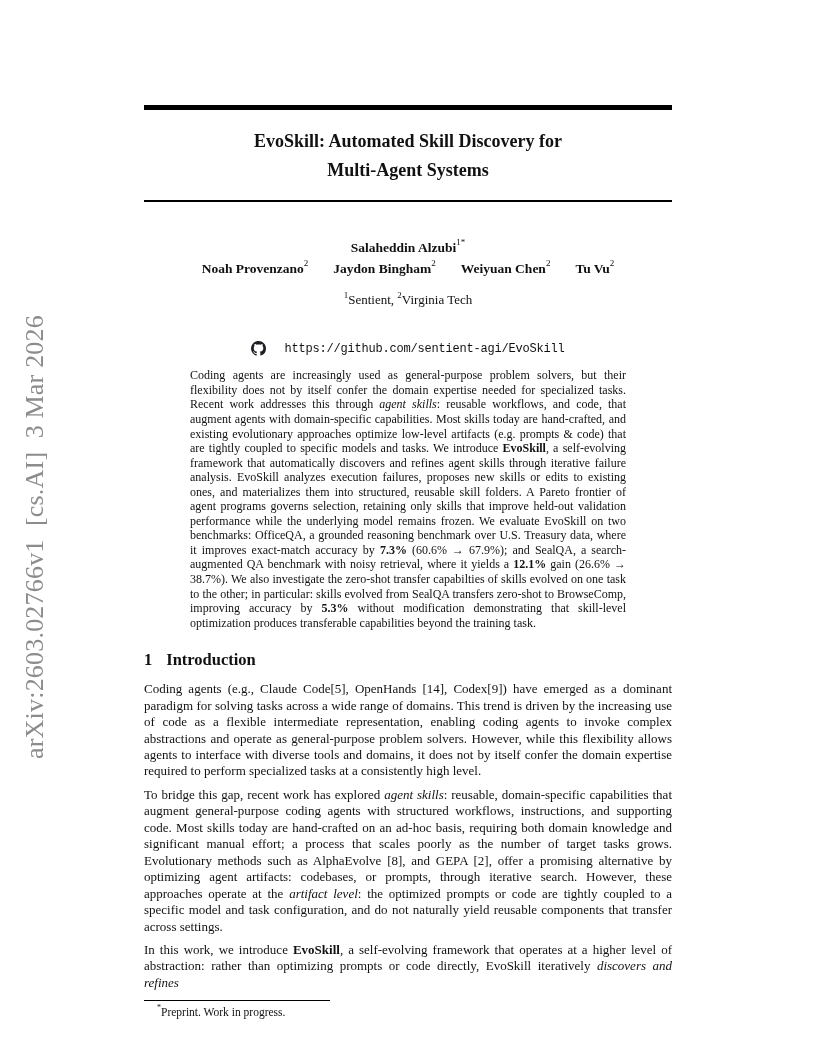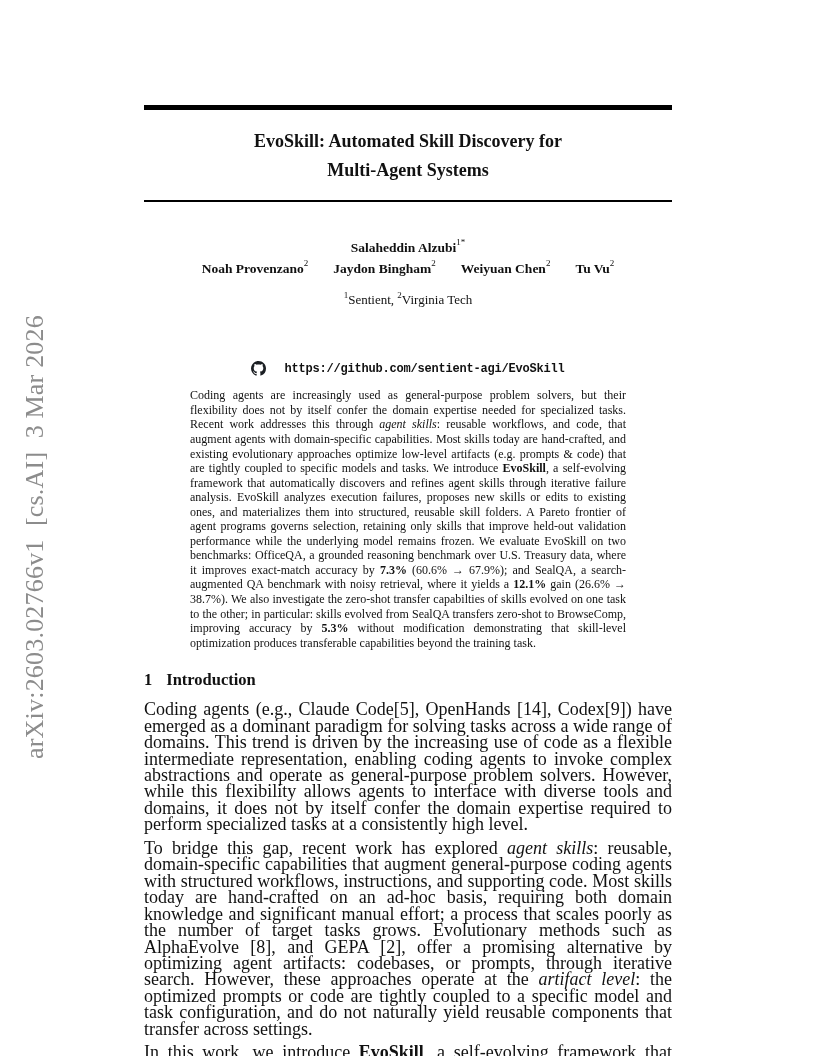--- a/index.html
+++ b/index.html
@@ -44,22 +44,22 @@
   .author-row {
     display: flex; justify-content: center; gap: 25px;
     font-weight: bold; margin-top: 3px;
   }
   .authors sup, .affiliation sup, .github-row sup {
     font-size: 9px; position: relative; top: -1px; font-weight: normal;
   }
   .affiliation { text-align: center; font-weight: normal; font-size: 13px; margin-top: 15px; }
 
   .github-row {
-    margin-top: 53px;
-    display: flex; justify-content: center; align-items: center; gap: 18px; font-weight: bold;
+    margin-top: 33px;
+    display: flex; justify-content: center; align-items: center; gap: 18px;
   }
   .github-icon svg { display: block; }
   .github-url {
     font-family: "Liberation Mono", monospace;
     font-size: 12px;
     color: #111111;
     text-decoration: none;
     letter-spacing: -0.2px;
   }
 
@@ -77,21 +77,21 @@
   }
 
   .section-heading {
     margin-top: 20px;
     font-size: 16.5px;
     font-weight: bold;
   }
   .section-heading .sec-num { margin-right: 14px; }
 
   .par {
-    font-size: 18px;
+    font-size: 13px;
     line-height: 16.45px;
     text-align: justify;
   }
   .par.first { margin-top: 11px; }
   .par + .par { margin-top: 7px; }
 
   .seg-b { font-weight: bold; }
   .seg-i { font-style: italic; }
 
   .footnote-rule { width: 186px; height: 1px; background: #000; margin-top: 9px; }

